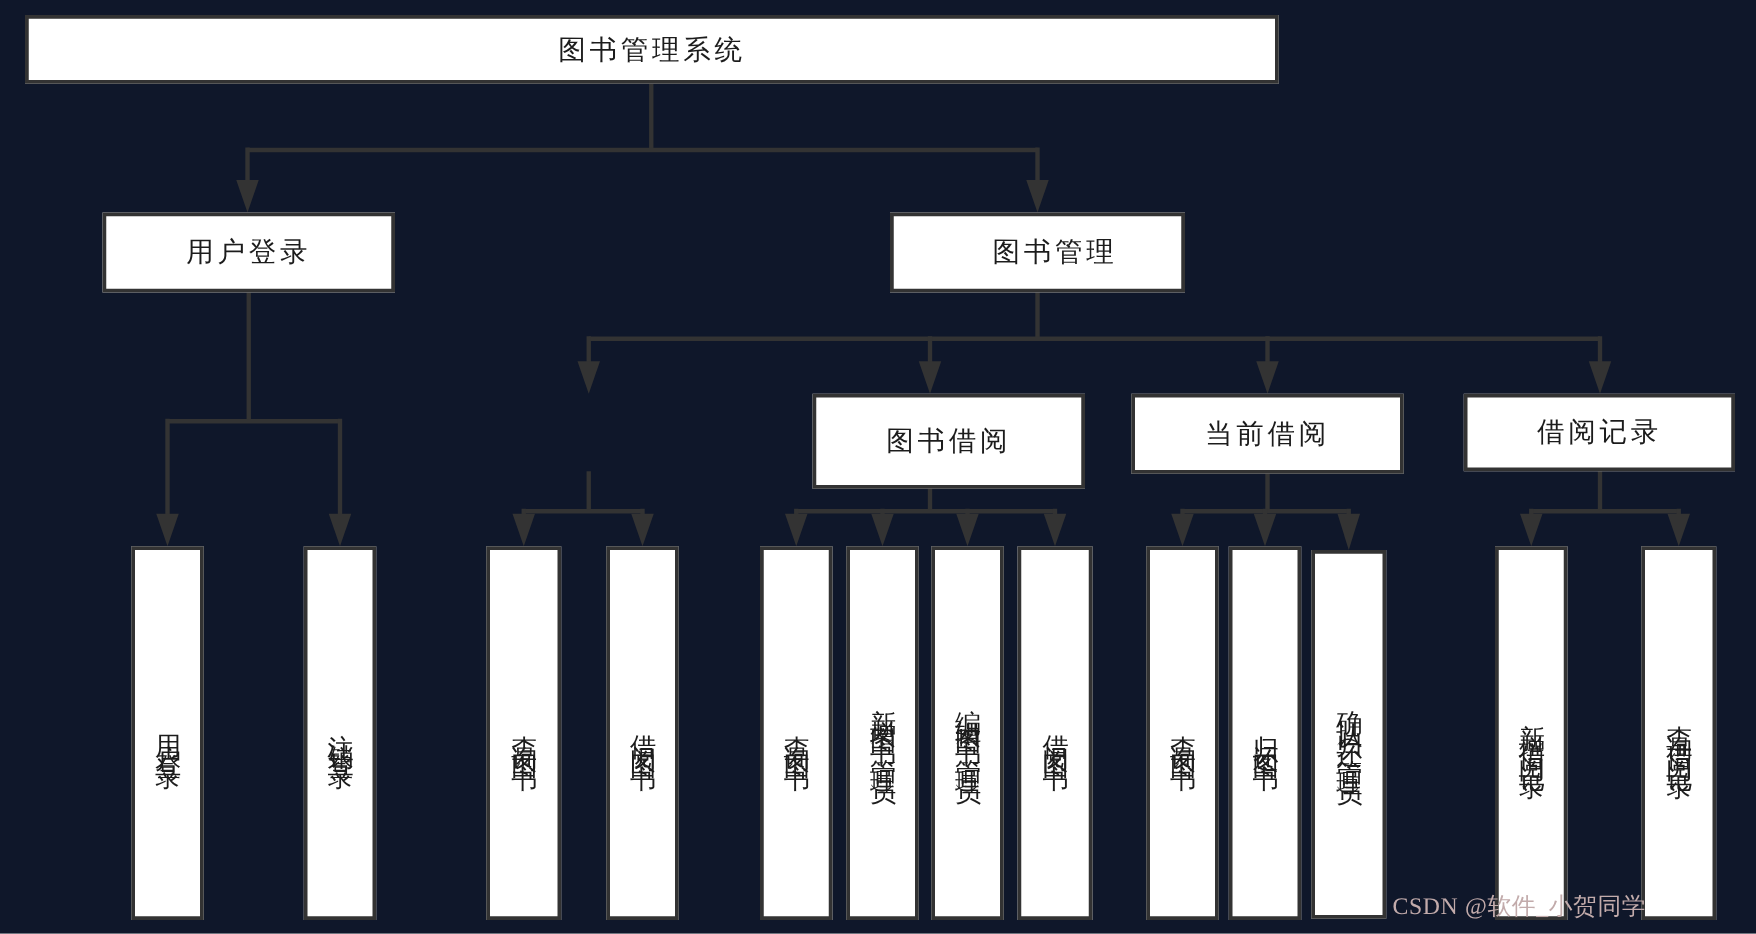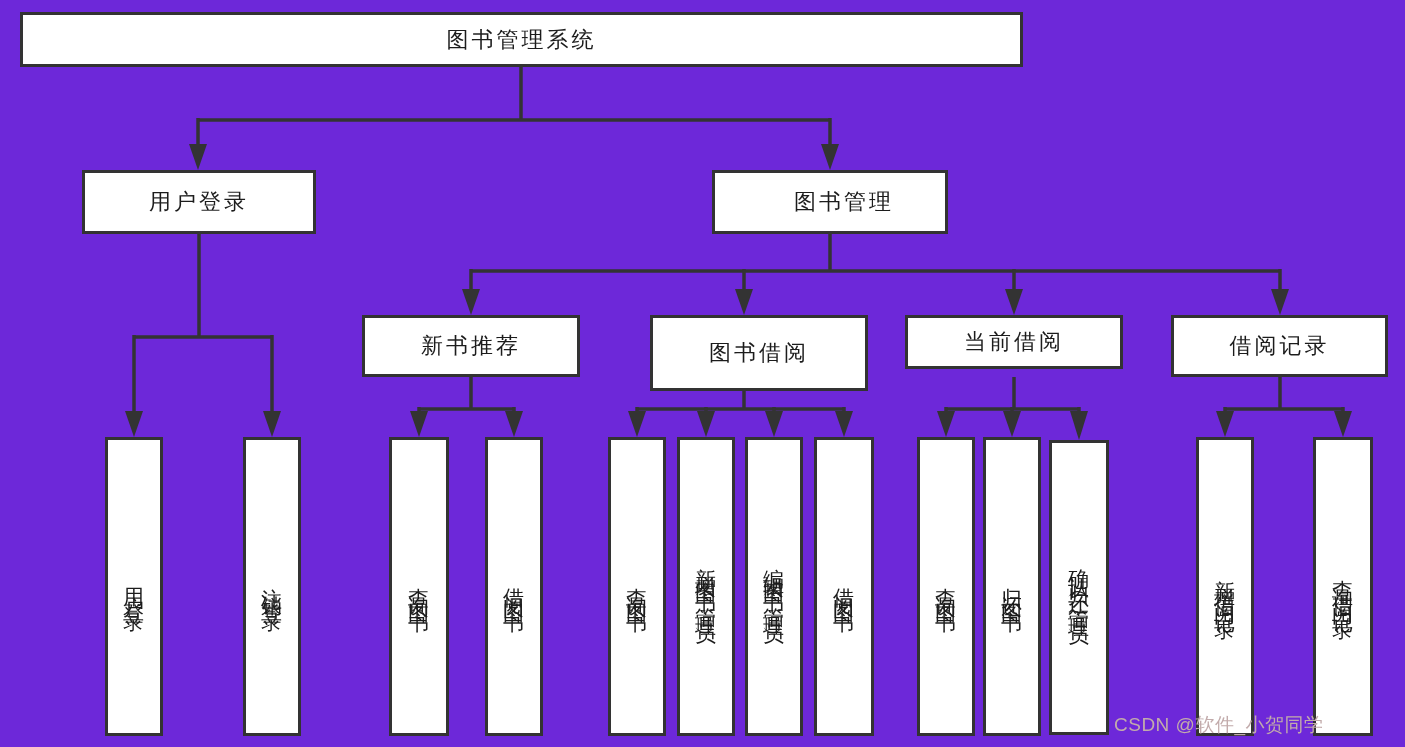--- a/index.html
+++ b/index.html
@@ -1,18 +1,18 @@
 <!DOCTYPE html>
 <html><head>
 <meta charset="utf-8">
 <style>
   html,body{margin:0;padding:0;background:#ffffff;}
   .canvas{
-    position:relative;width:1405px;height:747px;background:#6d28d9;
-    font-family:Liberation Sans, sans-serif;color:#1c1c1c;
+    position:relative;width:1405px;height:747px;background:#0f172a;
+    font-family:Liberation Serif, serif;color:#1c1c1c;
     overflow:hidden;
   }
   .connector-layer{position:absolute;left:0;top:0;width:1405px;height:747px;pointer-events:none;}
   .node{
     position:absolute;background:#ffffff;border:3px solid #333333;box-sizing:border-box;
     display:flex;align-items:center;justify-content:center;
     font-size:22px;letter-spacing:3px;white-space:nowrap;z-index:2;
   }
   .leaf{
     position:absolute;top:437px;height:299px;background:#ffffff;border:3px solid #333333;
@@ -101,23 +101,22 @@
       <polygon points="1216,411 1234,411 1225,437"></polygon>
       <polygon points="1334,411 1352,411 1343,437"></polygon>
     </g>
   </svg>
 
   <div class="node" style="left:20px;top:12px;width:1003px;height:55px;">图书管理系统</div>
 
   <div class="node" style="left:82px;top:170px;width:234px;height:64px;">用户登录</div>
   <div class="node" style="left:712px;top:170px;width:236px;height:64px;padding-left:28px;">图书管理</div>
 
-  <div class="node" style="left:362px;top:315px;width:218px;height:62px;">新书推荐</div>
   <div class="node" style="left:650px;top:315px;width:218px;height:76px;">图书借阅</div>
-  <div class="node" style="left:905px;top:315px;width:218px;height:54px;">当前借阅</div>
+  <div class="node" style="left:905px;top:315px;width:218px;height:64px;">当前借阅</div>
   <div class="node" style="left:1171px;top:315px;width:217px;height:62px;">借阅记录</div>
 
   <div class="leaf" style="left:105px;width:58px;">用户登录</div>
   <div class="leaf" style="left:243px;width:58px;">注销登录</div>
 
   <div class="leaf" style="left:389px;width:60px;">查询图书</div>
   <div class="leaf" style="left:485px;width:58px;">借阅图书</div>
 
   <div class="leaf" style="left:608px;width:58px;">查询图书</div>
   <div class="leaf" style="left:677px;width:58px;">新增图书（管理员）</div>

